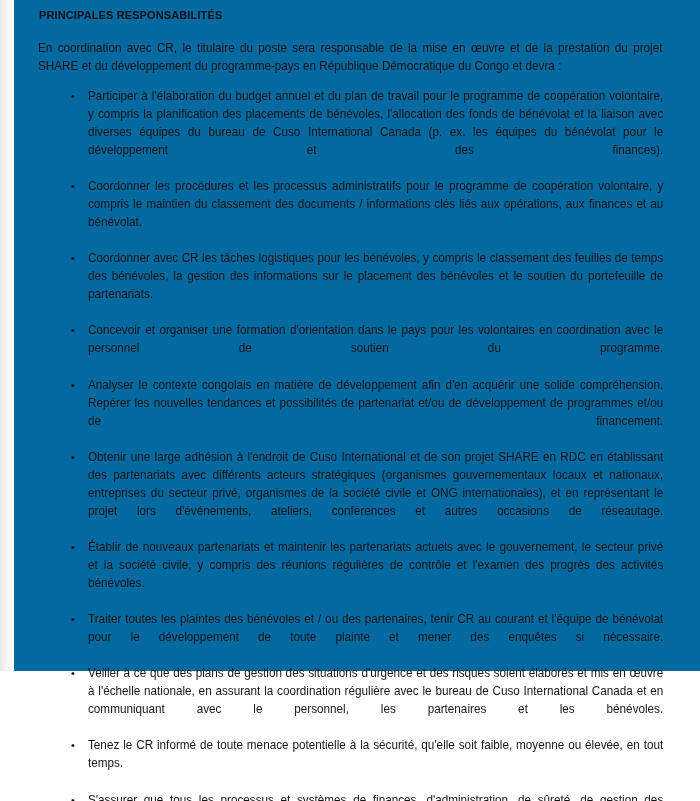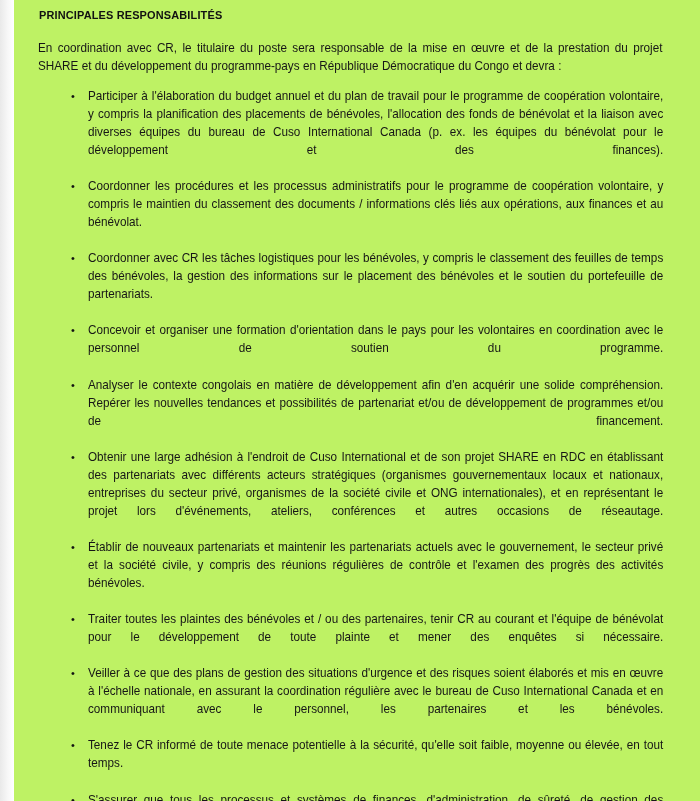--- a/index.html
+++ b/index.html
@@ -13,22 +13,22 @@
     overflow: hidden;
     font-family: "Liberation Sans", sans-serif;
     color: #1a1a1a;
     -webkit-font-smoothing: antialiased;
   }
 
   
   .page {
     position: relative;
     width: 700px;
-    height: 801px;
-    background: #bef264;
+    height: 671px;
+    background: #0369a1;
     box-sizing: border-box;
   }
   .page::before{
     content:"";
     position:absolute;
     left:0; top:0;
     width:14px; height:100%;
     background: linear-gradient(to right, #e9e9e9 0%, #f7f7f7 55%, #ffffff 100%);
     pointer-events:none;
   }

